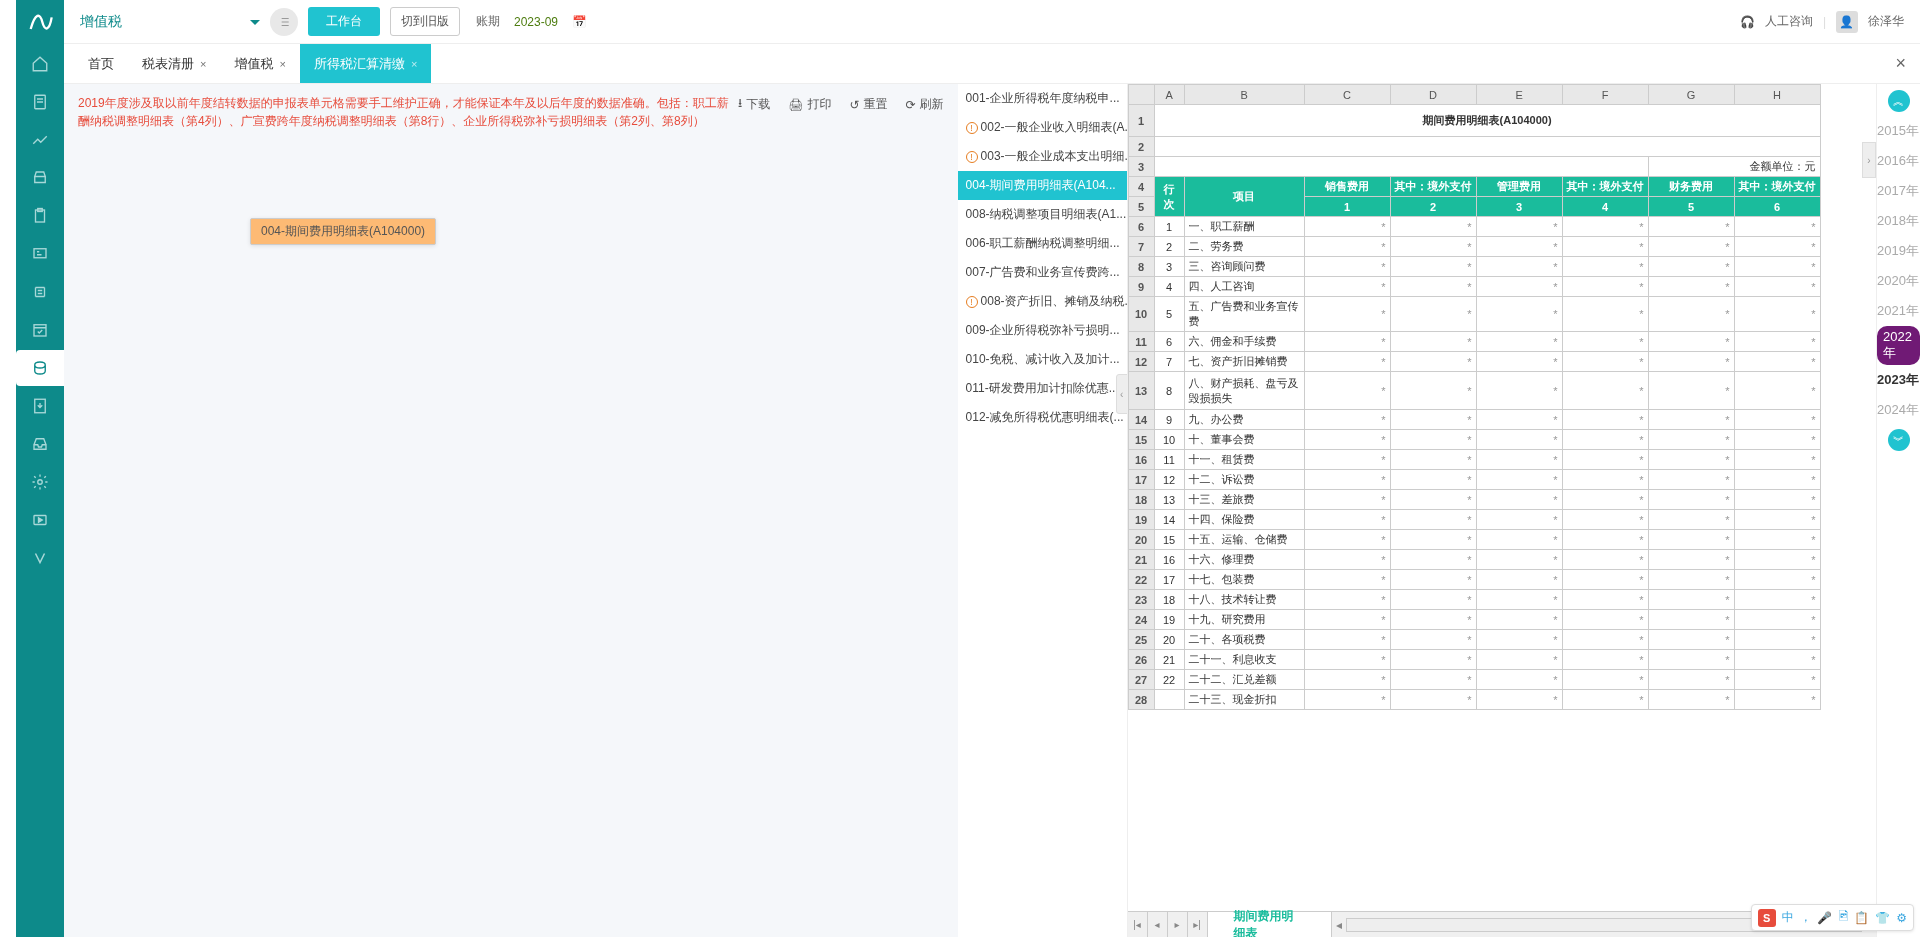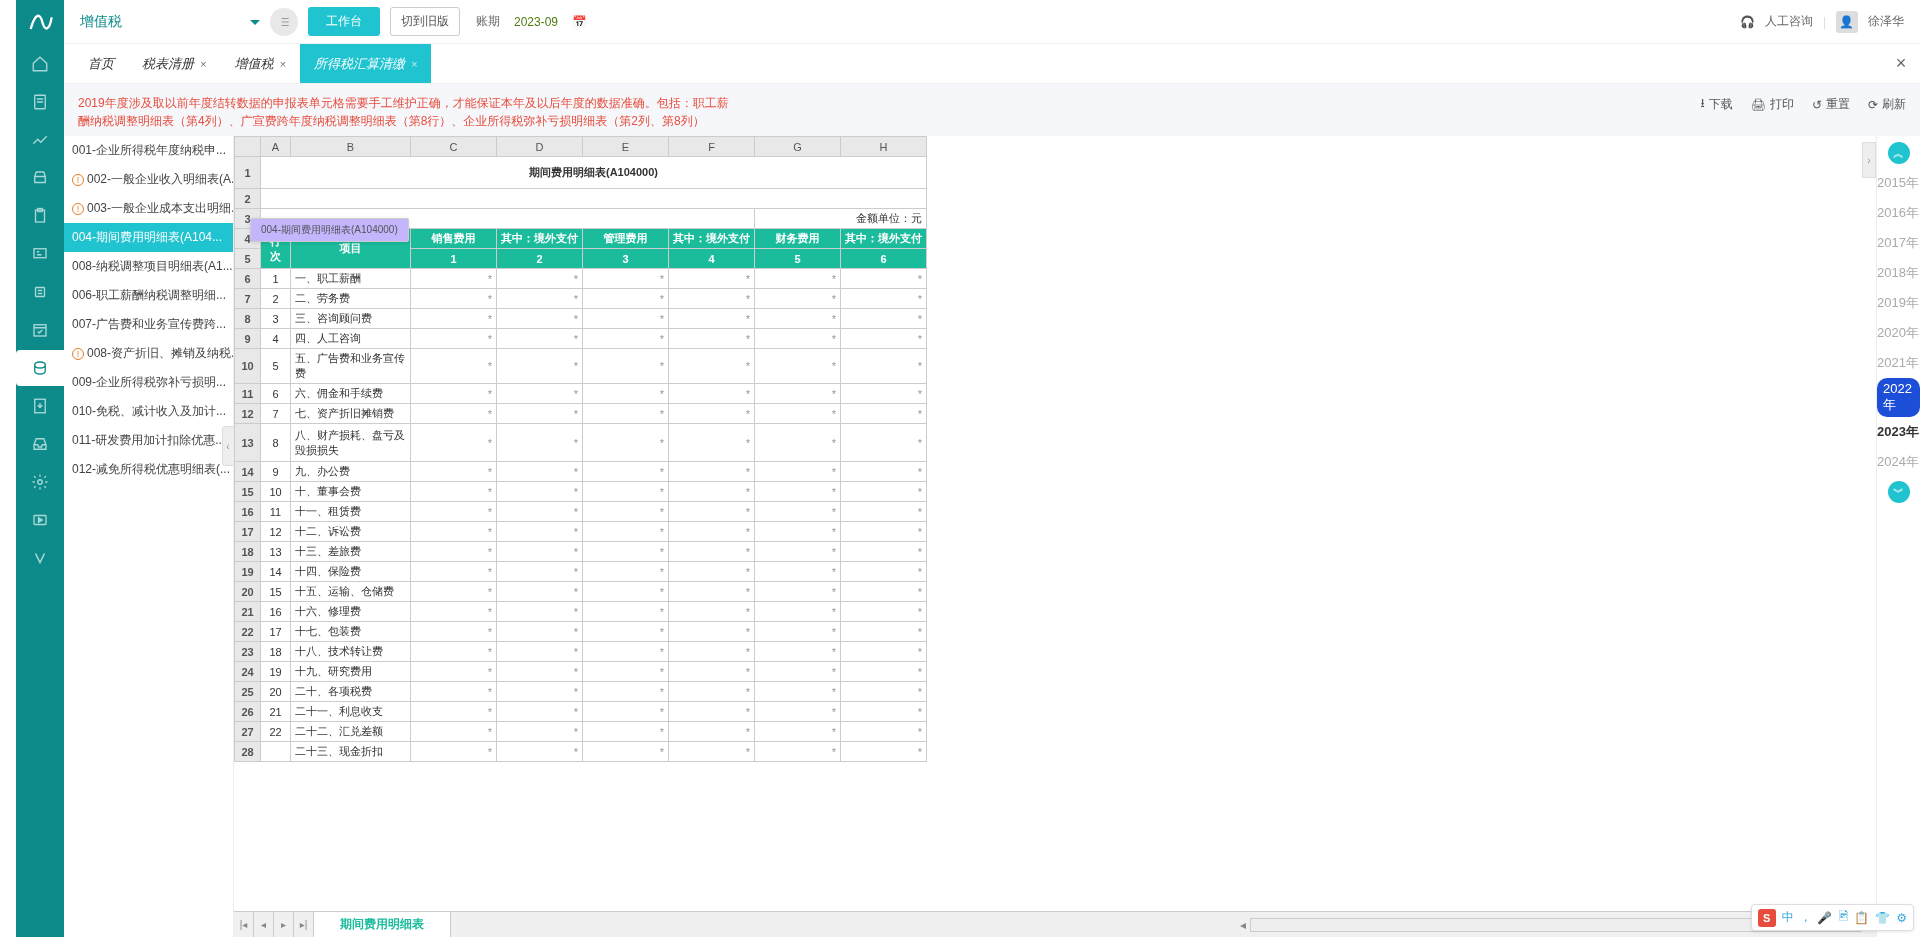--- a/index.html
+++ b/index.html
@@ -20,43 +20,43 @@
 .top-bar .dropdown-text::after { content: ""; margin-left: auto; border: 5px solid transparent; border-top-color: #0d8a8a; transform: translateY(3px); }
 .circle-icon { width: 28px; height: 28px; border-radius: 50%; background: #e8e8e8; display: flex; align-items: center; justify-content: center; color: #999; }
 .btn-primary { background: #20c3d0; color: #fff; border: none; padding: 6px 18px; border-radius: 3px; cursor: pointer; font-size: 12px; }
 .btn-outline { background: #fff; border: 1px solid #ccc; padding: 5px 10px; border-radius: 3px; cursor: pointer; font-size: 12px; color: #555; }
 .period-label { color: #666; margin-left: 6px; }
 .period-val { color: #4d7c0f; margin-left: 4px; }
 .flex-spacer { flex: 1; }
 .top-right { display: flex; align-items: center; gap: 10px; color: #666; }
 .user-avatar { width: 22px; height: 22px; background: #ddd; border-radius: 3px; display:flex; align-items:center; justify-content:center; }
 
-.tabs-row { height: 40px; background: #fff; display: flex; align-items: stretch; border-bottom: 1px solid #eee; padding-left: 10px; font-style: italic; }
+.tabs-row { height: 40px; background: #fff; display: flex; align-items: stretch; border-bottom: 1px solid #eee; padding-left: 10px; }
 .tab { display: flex; align-items: center; padding: 0 14px; font-size: 13px; color: #333; cursor: pointer; gap: 6px; }
 .tab.active { background: #20c3d0; color: #fff; }
 .tab .close-x { font-size: 11px; opacity: 0.7; }
 .tabs-row .close-all { margin-left: auto; padding: 0 14px; display: flex; align-items: center; font-size: 18px; color: #666; cursor: pointer; }
 
 .content-row { flex: 1; display: flex; overflow: hidden; }
 
 .notice-bar { padding: 10px 14px 6px; display: flex; align-items: flex-start; }
 .notice-text { color: #e74c3c; font-size: 12px; max-width: 660px; line-height: 1.5; }
 .action-links { margin-left: auto; display: flex; gap: 18px; color: #555; }
 .action-links .al { display: flex; align-items: center; gap: 4px; cursor: pointer; }
 
 .doc-list-panel { width: 170px; background: #fff; border-right: 1px solid #eee; overflow-y: auto; position: relative; }
 .doc-list-panel .collapse-handle { position: absolute; right: -1px; top: 290px; width: 12px; height: 40px; background: #eee; border: 1px solid #ddd; border-radius: 3px 0 0 3px; display: flex; align-items: center; justify-content: center; cursor: pointer; color: #999; font-size: 10px; }
 .doc-item { padding: 6px 8px; font-size: 12px; color: #444; cursor: pointer; white-space: nowrap; overflow: hidden; text-overflow: ellipsis; display: flex; align-items: center; gap: 3px; }
 .doc-item.active { background: #20c3d0; color: #fff; }
 .doc-item .warn-ico { width: 12px; height: 12px; border-radius: 50%; border: 1px solid #e67e22; color: #e67e22; font-size: 9px; display: inline-flex; align-items: center; justify-content: center; flex-shrink: 0; }
 
-.tooltip-float { position: absolute; left: 250px; top: 218px; background: #c4b5fd; border: 1px solid #ccc; padding: 4px 10px; font-size: 10px; color: #555; box-shadow: 0 1px 4px rgba(0,0,0,0.1); border-radius: 2px; z-index: 50; }
+.tooltip-float { position: absolute; left: 250px; top: 218px; background: #fdba74; border: 1px solid #ccc; padding: 4px 10px; font-size: 12px; color: #555; box-shadow: 0 1px 4px rgba(0,0,0,0.1); border-radius: 2px; z-index: 50; }
 
 .sheet-wrap { flex: 1; display: flex; flex-direction: column; background: #fff; overflow: hidden; }
-.inner-col { display:flex; flex-direction:column; flex:1; overflow:hidden; }
+.inner-col { display:flex; flex-direction:row; flex:1; overflow:hidden; }
 
 .sheet-grid { flex: 1; overflow: auto; position: relative; }
 .sheet-grid table { border-collapse: collapse; table-layout: fixed; }
 .sheet-grid th, .sheet-grid td { border: 1px solid #ccc; font-size: 11px; background: #fff; height: 20px; padding: 2px 4px; overflow: hidden; }
 .sheet-grid .col-hdr { background: #e8e8e8; text-align: center; color: #555; font-weight: normal; }
 .sheet-grid .row-hdr { background: #e8e8e8; text-align: center; color: #555; width: 26px; }
 .title-cell { text-align: center; font-size: 16px; font-weight: bold; height: 32px !important; }
 .unit-cell { text-align: right; font-size: 12px; }
 .th-teal { background: #1abc9c !important; color: #fff; text-align: center; font-weight: bold; }
 .data-row td.rn { text-align: center; width: 28px; }
@@ -67,21 +67,21 @@
 .sheet-tabs { height: 26px; border-top: 1px solid #ccc; display: flex; align-items: stretch; background: #f0f0f0; }
 .sheet-tabs .nav-arrows { display:flex; }
 .sheet-tabs .nav-arrows span { width: 20px; display: flex; align-items: center; justify-content: center; border-right: 1px solid #ccc; color: #888; cursor: pointer; font-size: 10px; }
 .sheet-tabs .stab { padding: 0 26px; display: flex; align-items: center; border-right: 1px solid #ccc; background: #fff; color: #1abc9c; font-weight: bold; font-size: 12px; cursor: pointer; }
 .sheet-tabs .hscroll { margin-left: auto; width: 640px; display: flex; align-items:center; }
 .sheet-tabs .hscroll .track { flex:1; height: 14px; background: #eee; border: 1px solid #ccc; position:relative; }
 
 .year-panel { width: 44px; background: #fff; border-left: 1px solid #eee; display: flex; flex-direction: column; align-items: center; padding-top: 6px; gap: 4px; }
 .year-panel .circ { width: 22px; height: 22px; border-radius: 50%; background: #20c3d0; color: #fff; display: flex; align-items: center; justify-content: center; font-size: 11px; cursor: pointer; }
 .year-panel .yr { font-size: 13px; color: #aaa; padding: 6px 0; cursor: pointer; }
-.year-panel .yr.sel { background: #1d4ed8; color: #fff; border-radius: 10px; padding: 3px 6px; }
+.year-panel .yr.sel { background: #701a75; color: #fff; border-radius: 10px; padding: 3px 6px; }
 .year-panel .yr.dark { color: #333; font-weight: bold; }
 
 .ime-bar { position: fixed; right: 6px; bottom: 6px; display: flex; align-items: center; gap: 6px; background: #fff; border: 1px solid #ddd; border-radius: 4px; padding: 2px 6px; box-shadow: 0 1px 3px rgba(0,0,0,0.1); }
 .ime-bar .s-logo { width: 18px; height: 18px; background: #e74c3c; color: #fff; border-radius: 3px; display:flex; align-items:center; justify-content:center; font-weight:bold; font-size:11px; }
 .ime-bar span { color: #3ba7e0; font-size: 12px; }
 
 .expand-notch { position:absolute; right: 44px; top: 142px; width: 14px; height: 36px; background: #eee; border: 1px solid #ddd; display:flex; align-items:center; justify-content:center; color:#999; font-size:10px; cursor:pointer; }
 </style>
 </head>
 <body>

